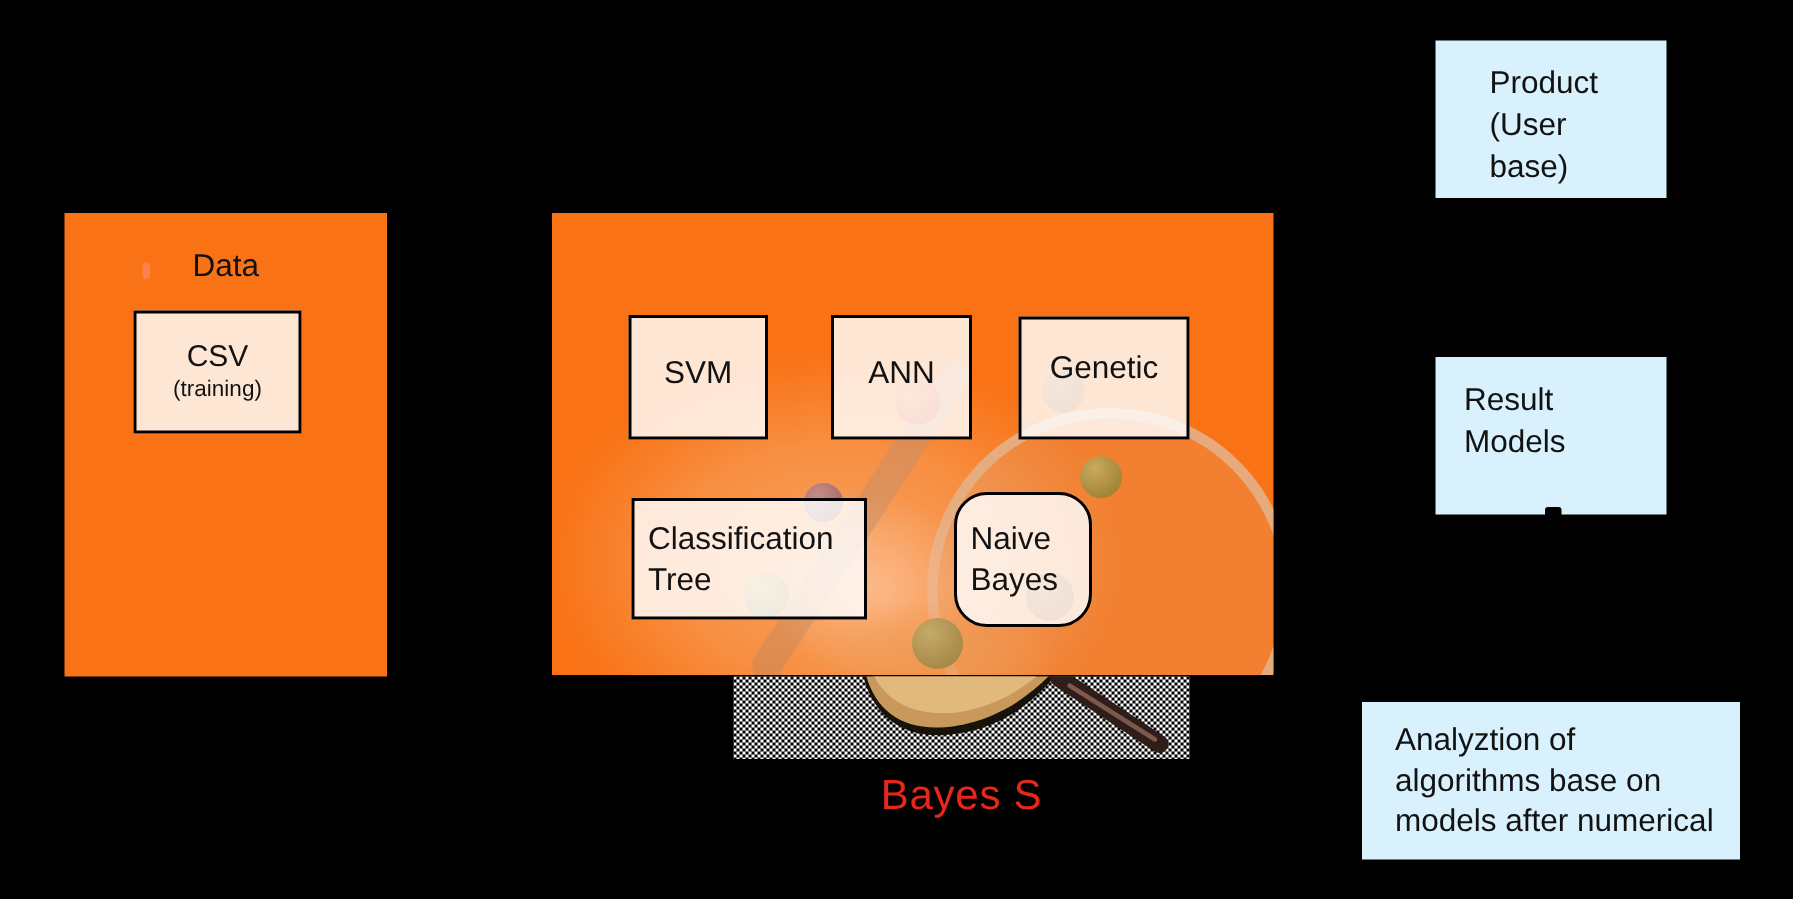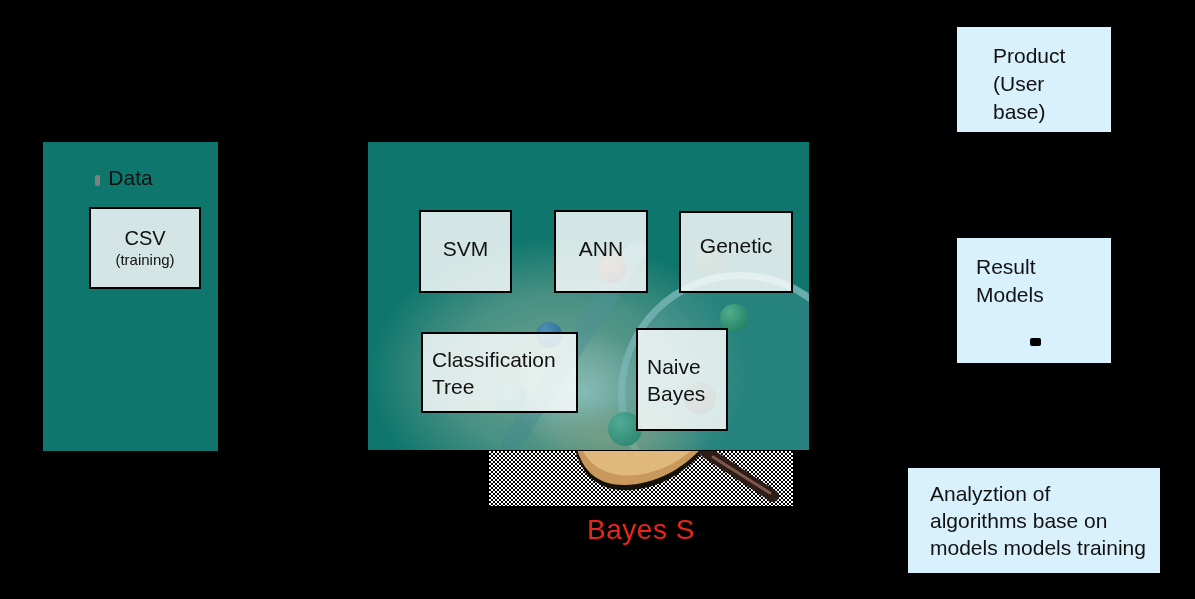--- a/index.html
+++ b/index.html
@@ -2,21 +2,21 @@
 <html><head>
 <meta charset="utf-8">
 <style>
   html,body{margin:0;padding:0;}
   body{
     width:1195px;height:599px;position:relative;overflow:hidden;
     background:#000;
     font-family:"Liberation Sans", sans-serif;
     color:#121212;
   }
-  .panel{position:absolute;background:#0f766e;}
+  .panel{position:absolute;background:#f97316;padding-left:40px;}
   .wbox{
     position:absolute;background:rgba(255,255,255,0.82);
     border:2px solid #000;box-sizing:border-box;
     display:flex;flex-direction:column;justify-content:center;
     font-size:21px;line-height:27px;
   }
   .wbox.center{align-items:center;text-align:center;margin-left:12px;}
   .wbox.left{padding-left:9px;align-items:flex-start;text-align:left;}
   .panel-title{position:absolute;font-size:21px;white-space:nowrap;}
   .rbox{
@@ -101,21 +101,21 @@
   <div class="wbox center" style="left:174px;top:68px;width:94px;height:83px;padding-bottom:6px;">
     <span>ANN</span>
   </div>
   <div class="wbox center" style="left:299px;top:69px;width:114px;height:82px;padding-bottom:14px;">
     <span>Genetic</span>
   </div>
   <div class="wbox left" style="left:53px;top:190px;width:157px;height:81px;">
     <span>Classification</span>
     <span>Tree</span>
   </div>
-  <div class="wbox left" style="left:268px;top:186px;width:92px;height:103px;">
+  <div class="wbox left" style="left:268px;top:186px;width:92px;height:90px;border-radius:22px;">
     <span>Naive</span>
     <span>Bayes</span>
   </div>
 </div>
 
 <div class="dither">
   <svg width="304" height="55" viewBox="0 0 304 55">
     <path d="M86,-2 C93,27 114,44 150,38 C181,33 201,16 216,-2 L225,-6 L80,-6 Z" fill="#17130a"></path>
     <path d="M88,-2 C95,24 114,38 148,33 C177,28 196,14 212,-2 Z" fill="#c8995a"></path>
     <path d="M93,-2 C101,16 120,27 149,24 C174,20 192,9 204,-2 Z" fill="#e2b97d"></path>
@@ -123,23 +123,23 @@
     <line x1="224" y1="6" x2="281" y2="42" stroke="#7d584b" stroke-width="3" stroke-linecap="round"></line>
   </svg>
 </div>
 <div class="paint-label" style="color:#e8261a;">Bayes S</div>
 
 <div class="rbox" style="left:957px;top:27px;width:154px;height:105px;padding-left:36px;">
   <div>Product</div>
   <div>(User base)</div>
 </div>
 
-<div class="rbox" style="left:957px;top:238px;width:154px;height:125px;">
+<div class="rbox" style="left:957px;top:238px;width:154px;height:105px;">
   <div>Result</div>
   <div>Models</div>
 </div>
 <div class="result-mark" style="left:1030px;top:338px;width:11px;height:8px;"></div>
 
 <div class="rbox" style="left:908px;top:468px;width:252px;height:105px;padding:12px 6px 0 22px;line-height:27px;">
   <div>Analyztion of</div>
   <div>algorithms base on</div>
-  <div>models models training</div>
+  <div>models after numerical</div>
 </div>
 
 </body></html>

